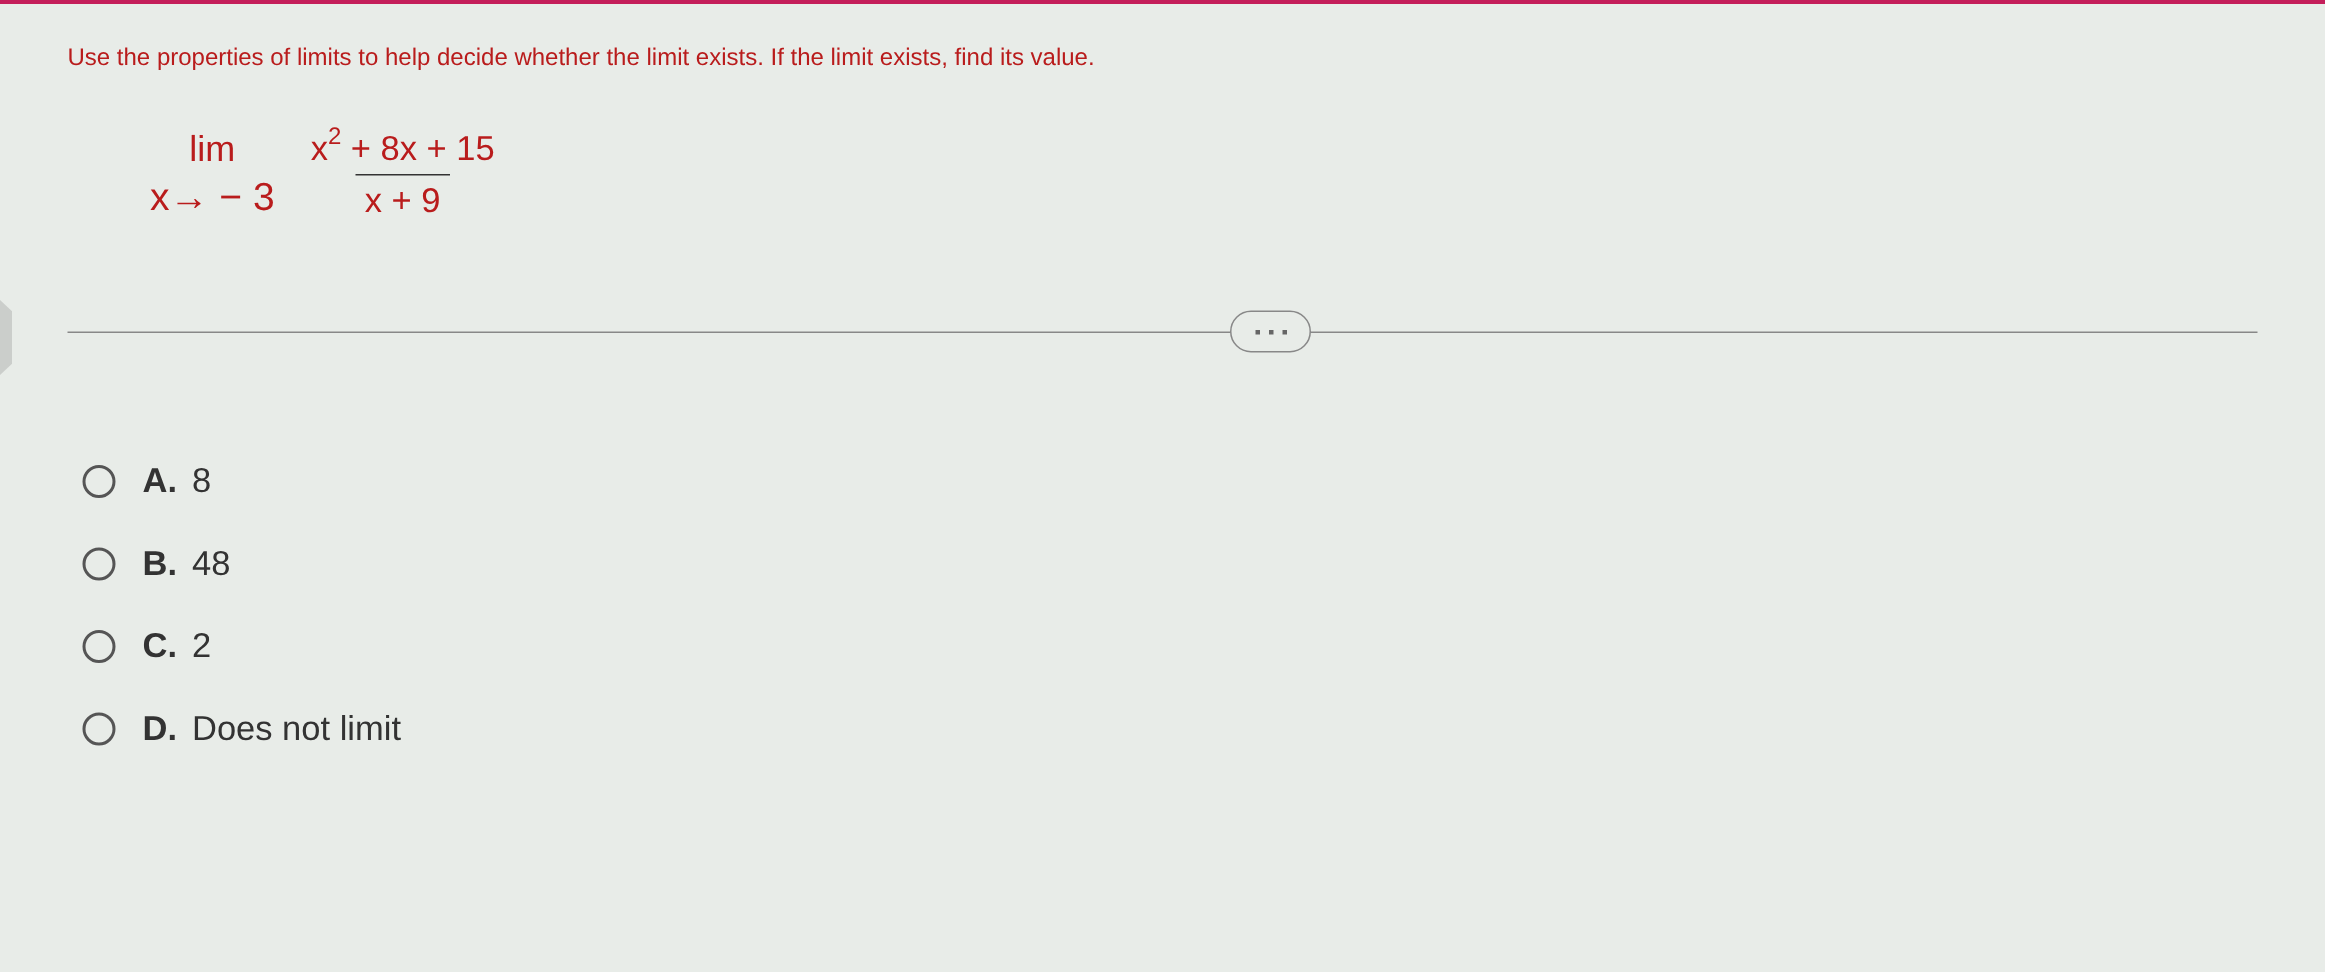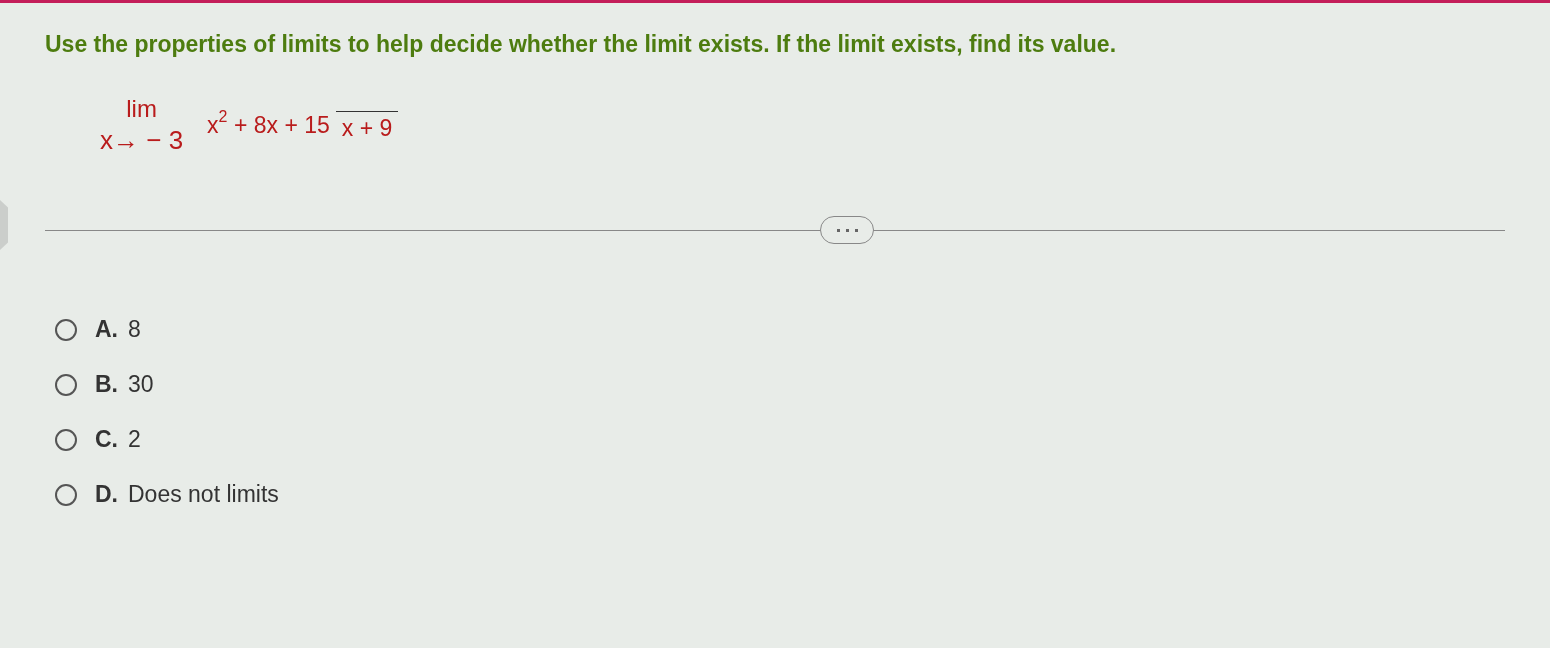--- a/index.html
+++ b/index.html
@@ -13,24 +13,24 @@
       width: 1550px;
       height: 648px;
       position: relative;
       overflow: hidden;
     }
     .content {
       padding: 28px 45px 0 45px;
       color: #3a3a3a;
     }
     .question-text {
-      font-size: 23px;
+      font-size: 16px;
       line-height: 1.4;
-      color: #4d7c0f;
-      font-weight: 700;
+      color: #b91c1c;
+      font-weight: 400;
     }
     .expression-block {
       margin-top: 35px;
       margin-left: 55px;
       display: flex;
       align-items: center;
       font-size: 24px;
       color: #b91c1c;
     }
     .lim-block {
@@ -41,22 +41,22 @@
     }
     .lim-text {
       font-size: 24px;
     }
     .lim-sub {
       font-size: 26px;
       margin-top: 2px;
     }
     .fraction {
       display: flex;
-      flex-direction: row;
-      align-items: flex-end;
+      flex-direction: column;
+      align-items: center;
     }
     .numerator {
       padding: 0 6px 3px 6px;
       font-size: 23px;
     }
     .denominator {
       padding: 3px 6px 0 6px;
       font-size: 23px;
       border-top: 1.5px solid #333;
     }
@@ -169,26 +169,26 @@
 
   <div class="options">
     <div class="option">
       <div class="radio"></div>
       <span class="option-label">A.</span>
       <span class="option-text">8</span>
     </div>
     <div class="option">
       <div class="radio"></div>
       <span class="option-label">B.</span>
-      <span class="option-text">30</span>
+      <span class="option-text">48</span>
     </div>
     <div class="option">
       <div class="radio"></div>
       <span class="option-label">C.</span>
       <span class="option-text">2</span>
     </div>
     <div class="option">
       <div class="radio"></div>
       <span class="option-label">D.</span>
-      <span class="option-text">Does not limits</span>
+      <span class="option-text">Does not limit</span>
     </div>
   </div>
 </div>
 
 </body></html>

